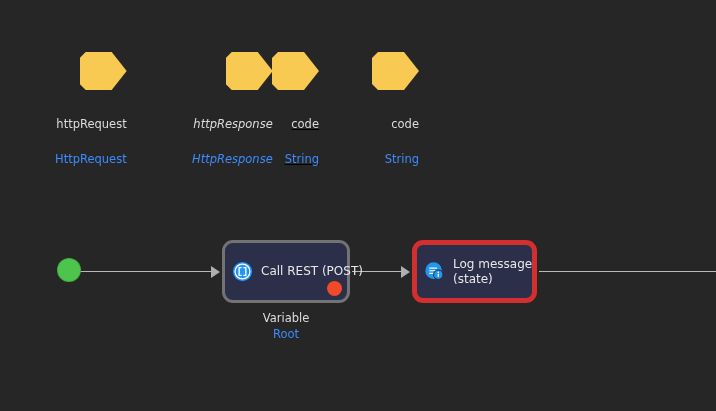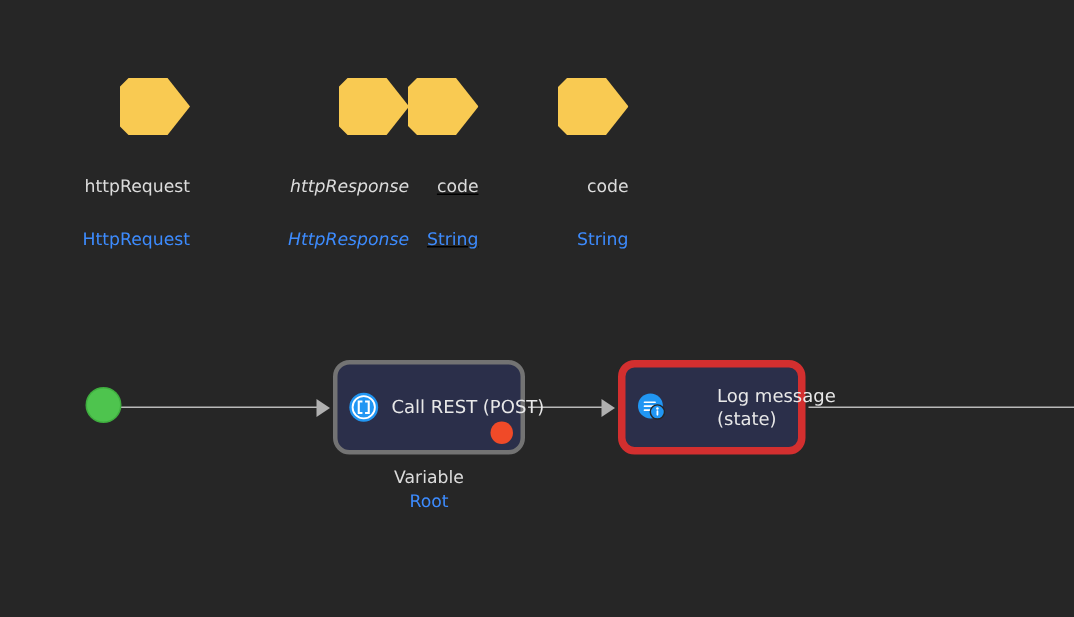--- a/index.html
+++ b/index.html
@@ -119,21 +119,21 @@
       <span class="node-label">
         <span>Call REST (POST)</span>
       </span>
       <span class="badge-dot" id="badge-0"></span>
     </div>
     <div class="proc-caption">Variable</div>
     <div class="proc-subcaption">Root</div>
   </div>
 
   <div class="proc-wrap" id="proc-1" style="left: 412px; top: 240px;">
-    <div class="proc-node accent-strong" id="proc-box-1" style="width: 125px; height: 63px; gap: 25px;">
+    <div class="proc-node accent-strong" id="proc-box-1" style="width: 125px; height: 63px;">
       <span class="node-icon">
         <svg viewBox="0 0 24 24">
           <circle cx="11" cy="11" r="9.5" fill="#2196f3"></circle>
           <path d="M6.5 8.2 H14.5 M6.5 11.2 H14.5 M6.5 14.2 H12" stroke="#ffffff" stroke-width="1.3" stroke-linecap="round" fill="none"></path>
           <circle cx="16.3" cy="15.6" r="5.4" fill="#2196f3" stroke="#262626" stroke-width="1.1"></circle>
           <circle cx="16.3" cy="12.9" r="0.95" fill="#ffffff"></circle>
           <rect x="15.65" y="14.2" width="1.35" height="4.2" rx="0.6" fill="#ffffff"></rect>
         </svg>
       </span>
       <span class="node-label">

